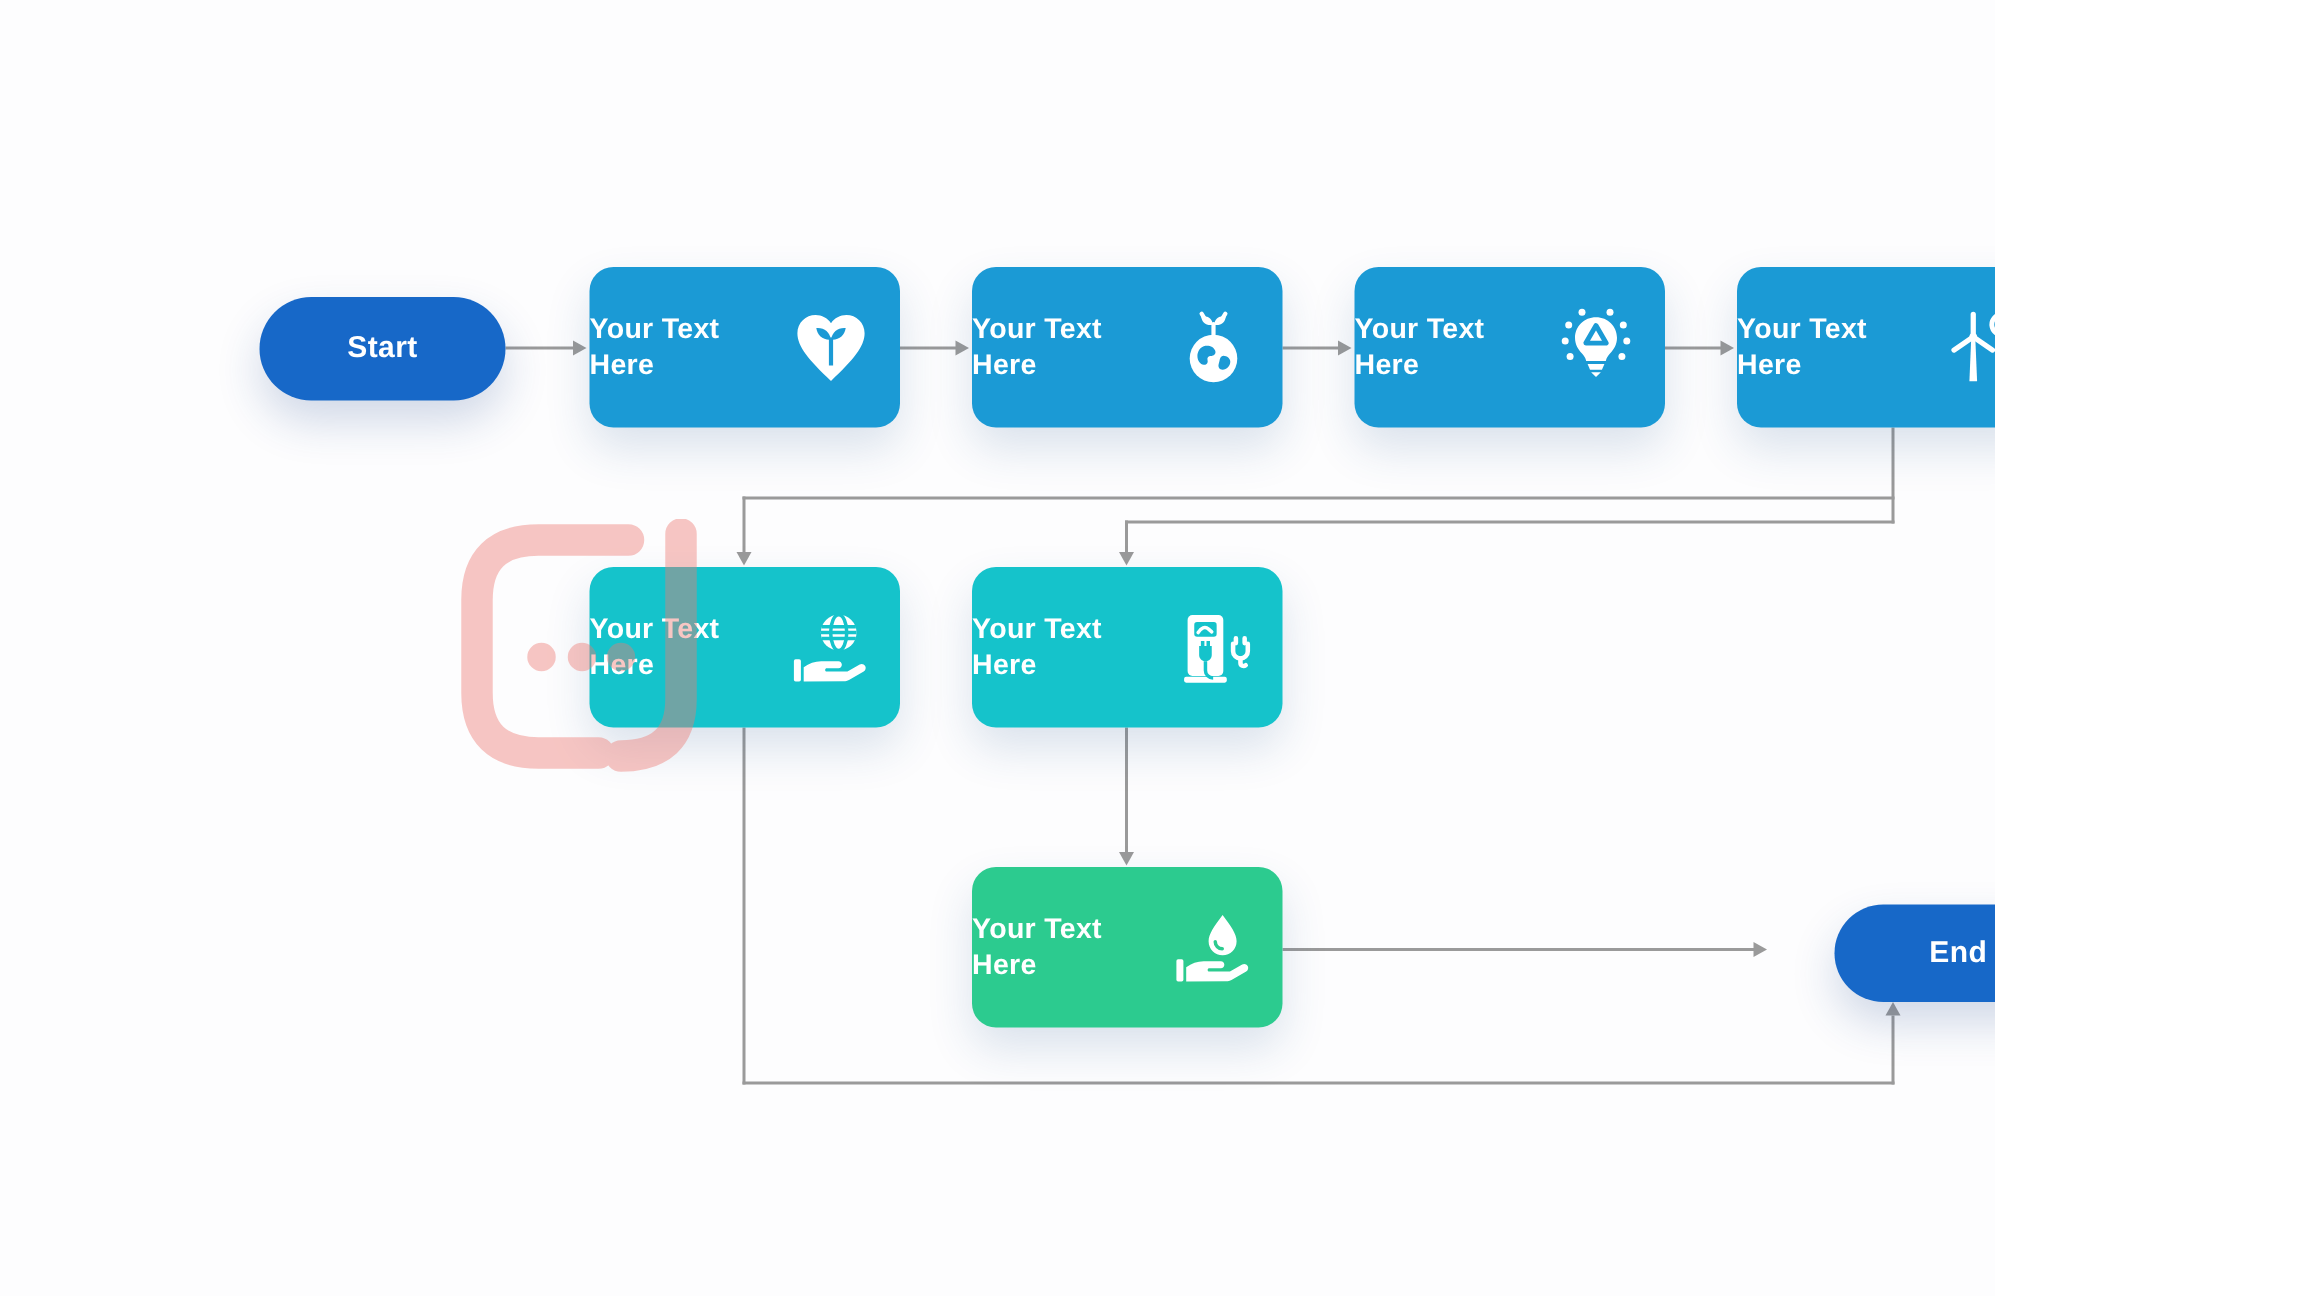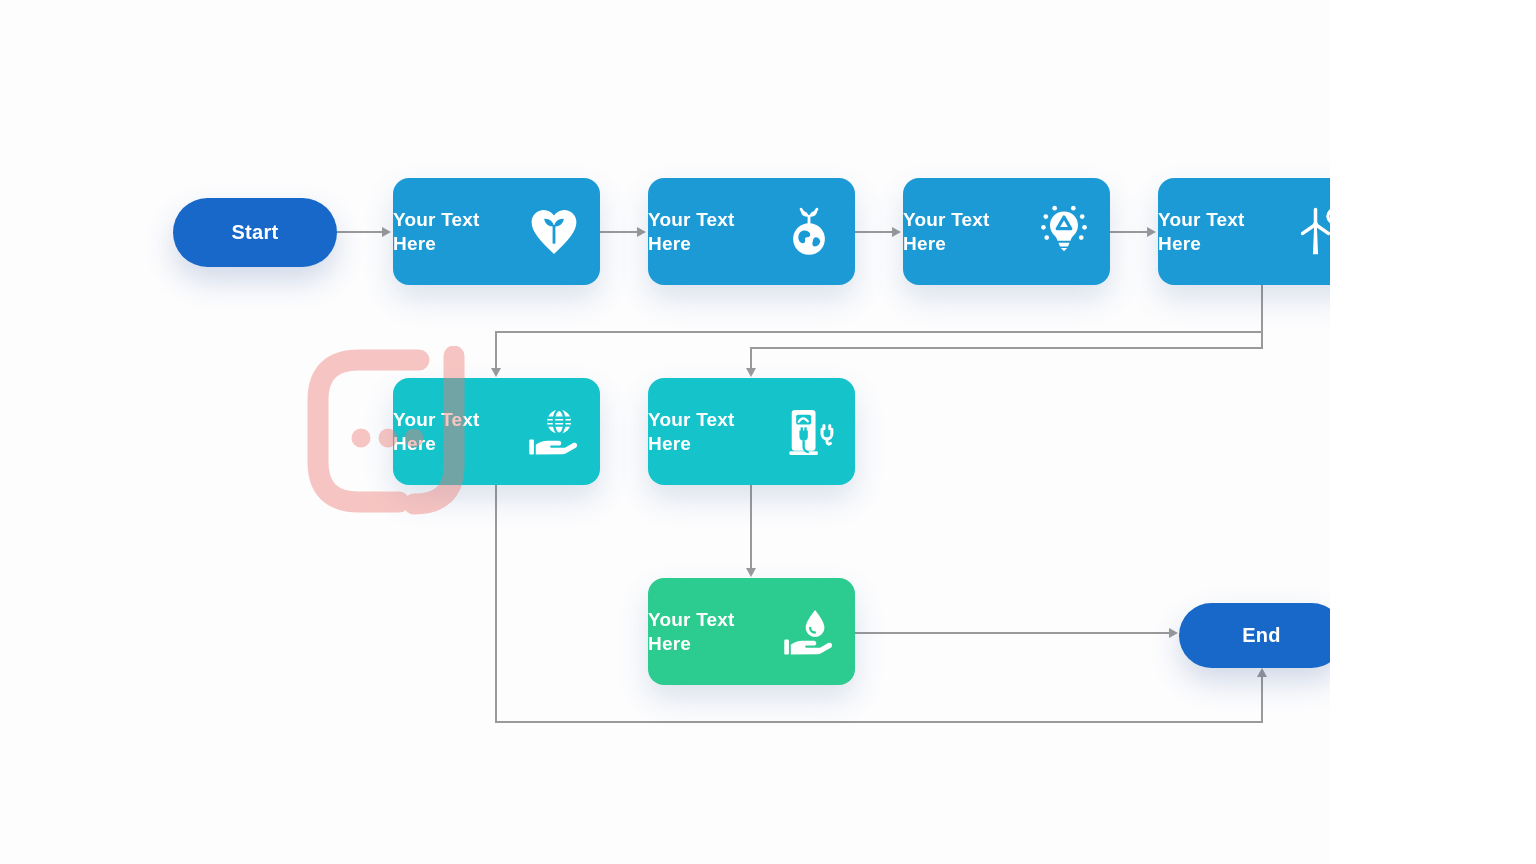--- a/index.html
+++ b/index.html
@@ -26,21 +26,21 @@
   .blue{background:#1b9ad5;}
   .teal{background:#15c3cb;}
   .green{background:#2ccb8f;}
   .pill{
     position:absolute;background:#1768c8;border-radius:40px;z-index:10;
     display:flex;align-items:center;justify-content:center;
     color:#fff;font-weight:bold;font-size:20px;letter-spacing:.3px;
     box-shadow:0 14px 30px rgba(30,70,140,.20);
   }
   #start-pill{left:173px;top:198px;width:164px;height:69px;}
-  #end-pill{left:1179px;top:603px;width:165px;height:65px;text-align:center;}
+  #end-pill{left:1223px;top:603px;width:165px;height:65px;text-align:center;}
   #node-1{left:393px;top:178px;}
   #node-2{left:648px;top:178px;}
   #node-3{left:903px;top:178px;}
   #node-4{left:1158px;top:178px;}
   #node-5{left:393px;top:378px;}
   #node-6{left:648px;top:378px;}
   #node-7{left:648px;top:578px;}
   
   .hline,.vline{position:absolute;background:#9a9a9a;z-index:1;}
   .hline{height:2px;}

